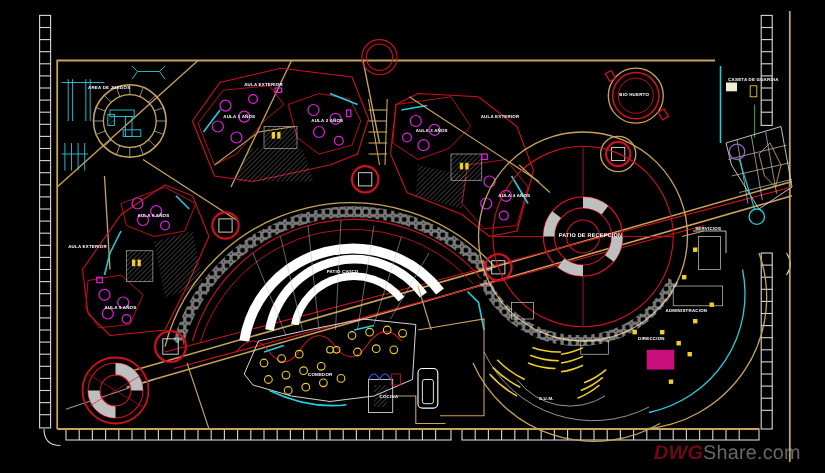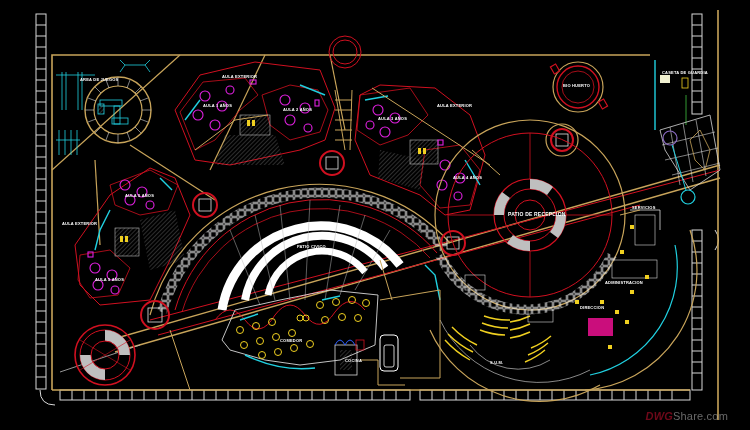--- a/index.html
+++ b/index.html
@@ -1,20 +1,20 @@
 <!DOCTYPE html>
 <html><head>
 <meta charset="utf-8">
 <style>
   html, body { margin:0; padding:0; background:#000; }
   body { width:750px; height:430px; overflow:hidden; position:relative; font-family:"Liberation Sans", sans-serif; }
   #plan { position:absolute; left:0; top:0; width:750px; height:430px; }
   .lbl { position:absolute; color:#fff; font-size:4px; font-weight:bold; white-space:nowrap; letter-spacing:0.2px; text-transform:uppercase; line-height:5px; }
   .lbl.big { font-size:5px; }
-  .watermark { position:absolute; right:22px; bottom:8px; font-size:11px; font-family:"Liberation Sans", sans-serif; opacity:0.55; letter-spacing:0.2px; }
+  .watermark { position:absolute; right:22px; bottom:8px; font-size:18px; font-family:"Liberation Sans", sans-serif; opacity:0.55; letter-spacing:0.2px; }
   .watermark .dwg { color:#c8102e; font-weight:bold; font-style:italic; }
   .watermark .rest { color:#bdbdbd; }
 </style>
 </head>
 <body>
 
 <svg id="plan" viewBox="0 0 750 430" xmlns="http://www.w3.org/2000/svg">
   <defs>
     <pattern id="hatch" width="3" height="3" patternUnits="userSpaceOnUse" patternTransform="rotate(45)">
       <line x1="0" y1="0" x2="0" y2="3" stroke="#9a9a9a" stroke-width="0.6"></line>

